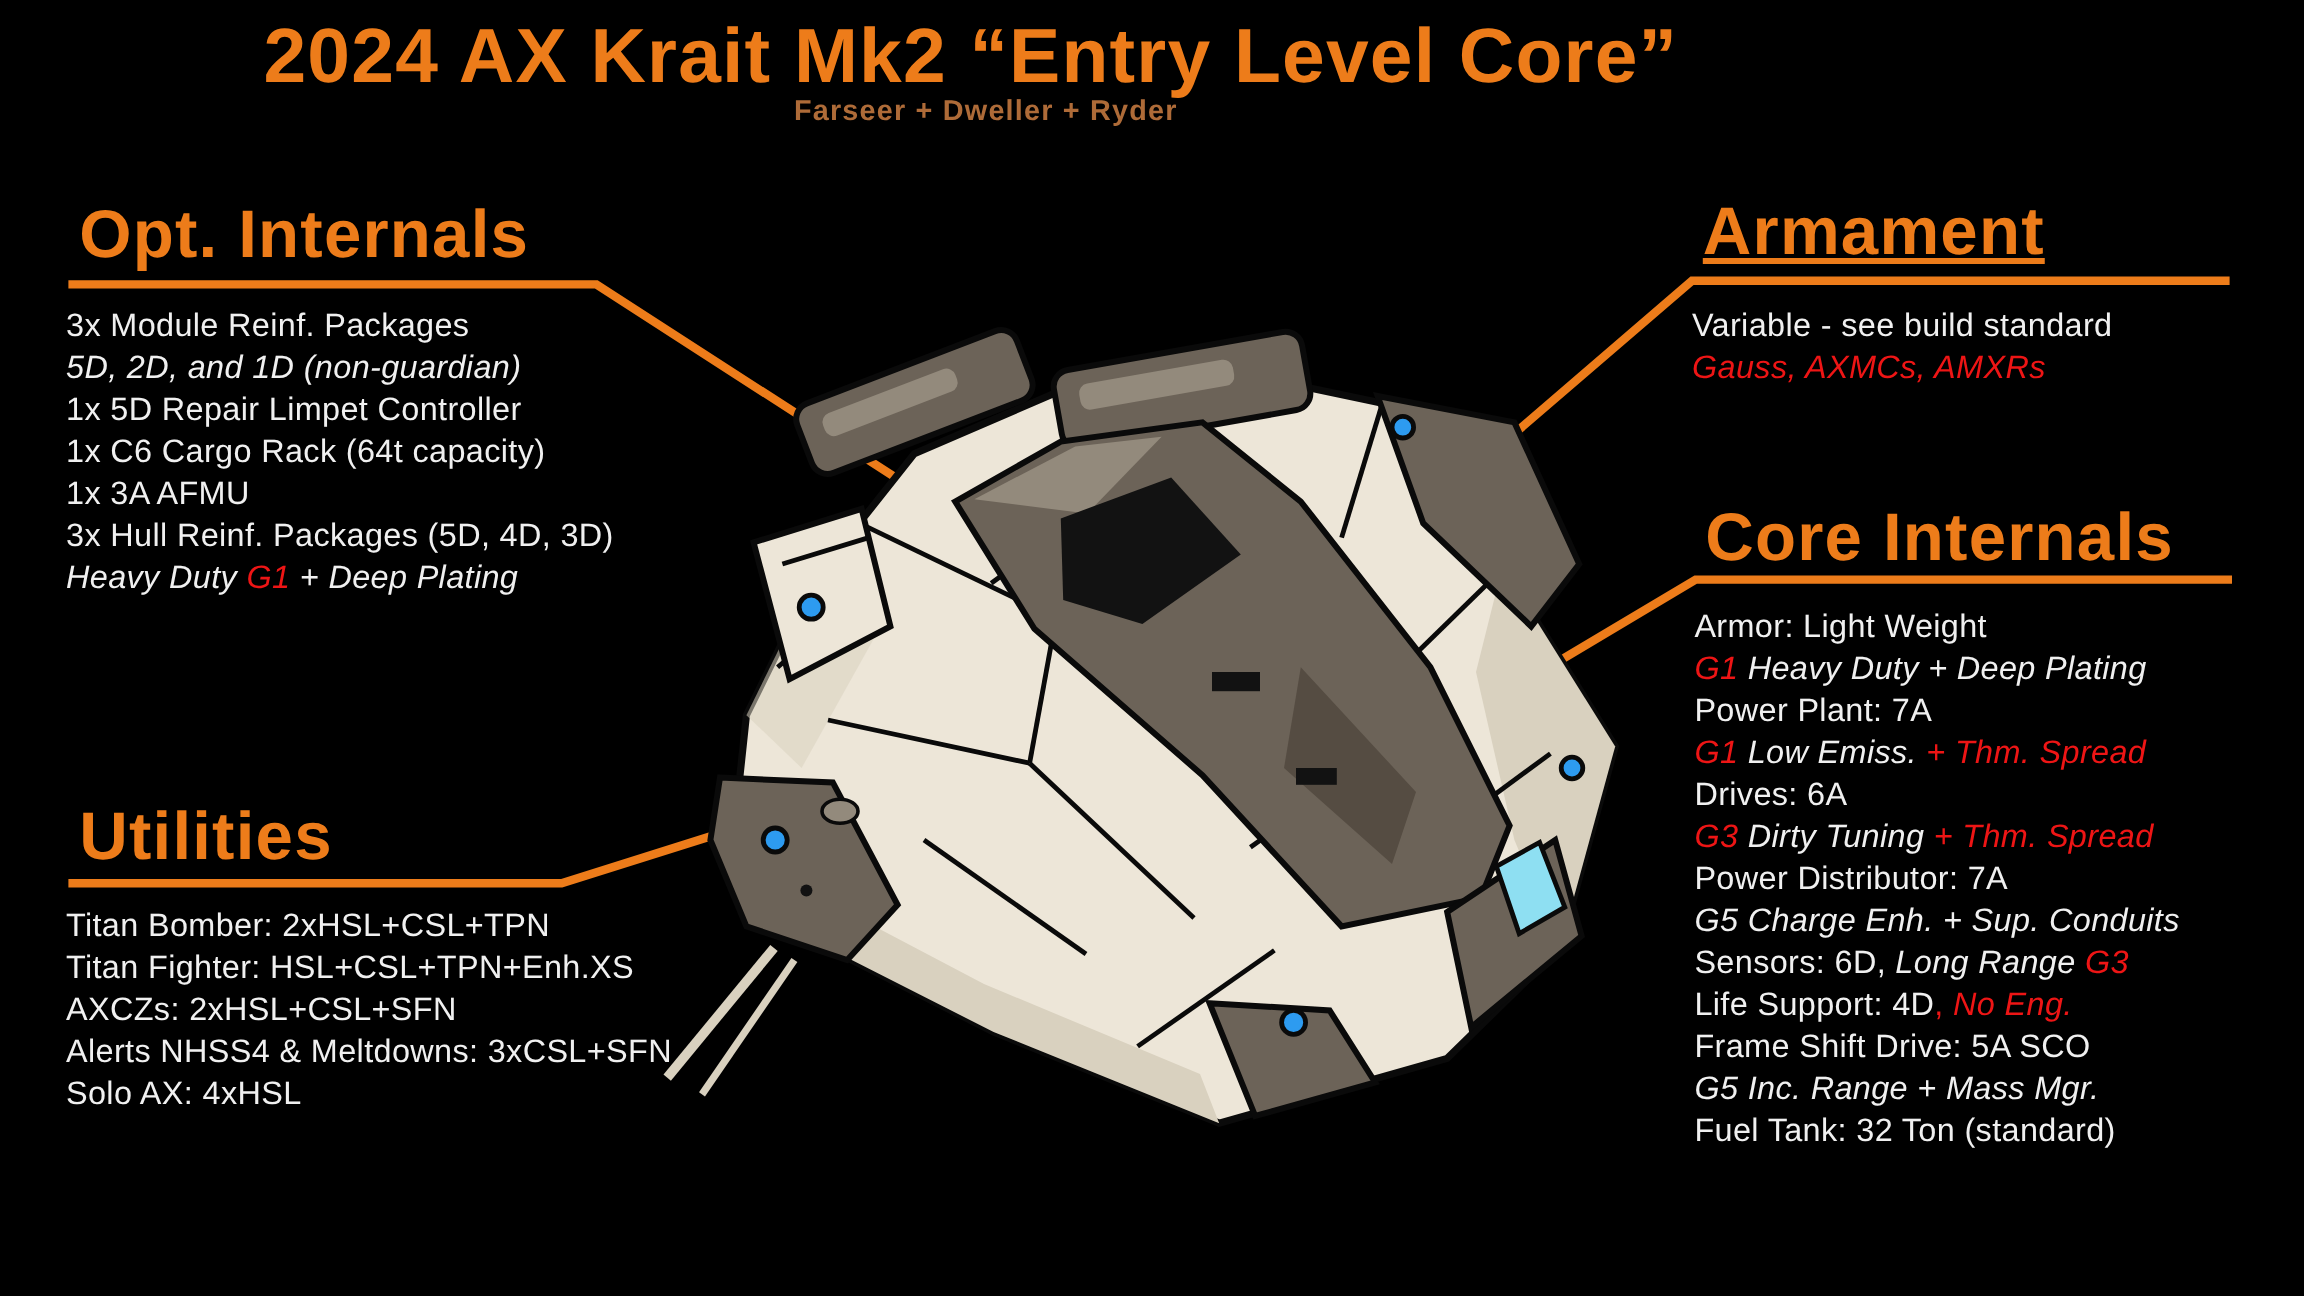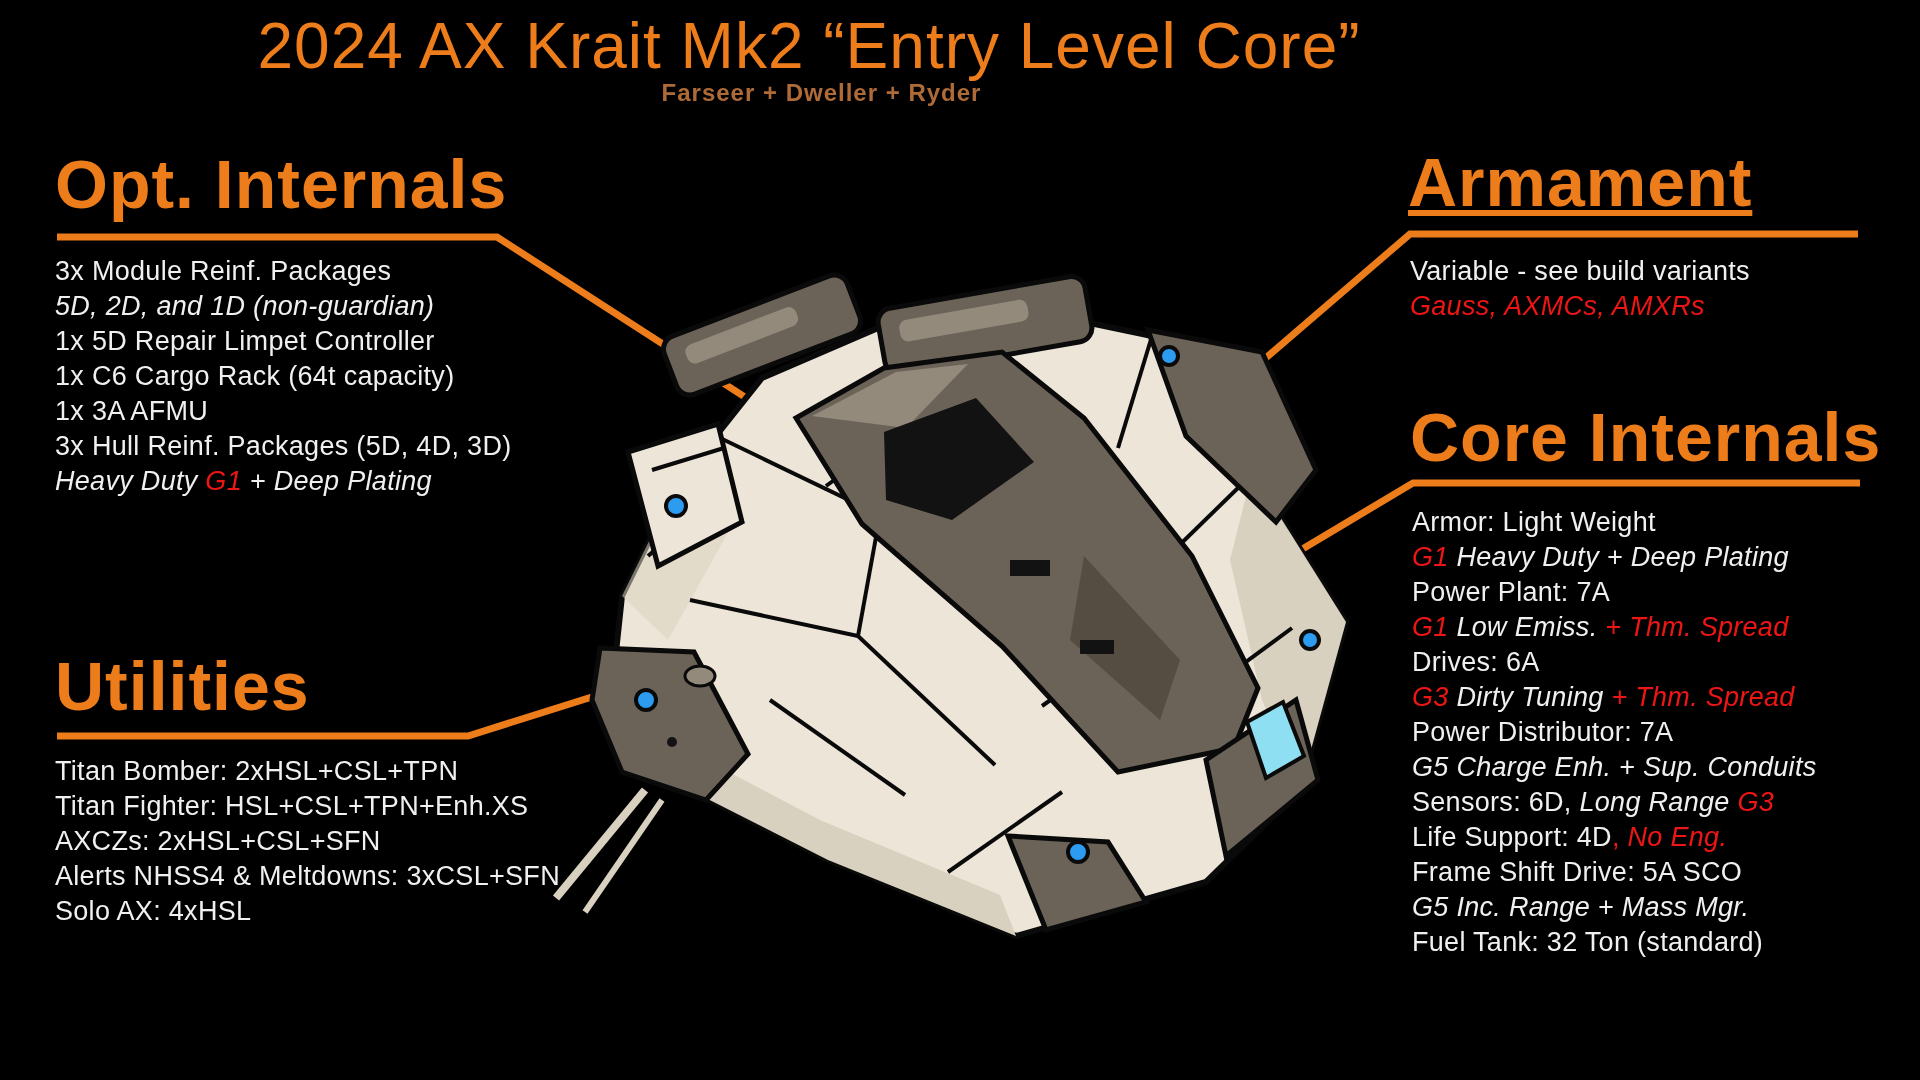--- a/index.html
+++ b/index.html
@@ -5,29 +5,29 @@
   html,body{margin:0;padding:0;background:#000;}
   .canvas{
     position:relative;width:1920px;height:1080px;overflow:hidden;
     background:var(--background,#000);
     font-family:"Liberation Sans","DejaVu Sans",sans-serif;
     color:var(--white,#f0f0f0);
   }
   svg.art{position:absolute;left:0;top:0;width:1920px;height:1080px;}
   header{position:absolute;left:0;top:12px;width:1618px;text-align:center;}
   h1{
-    margin:0;font-size:64px;line-height:68px;font-weight:normal;
+    margin:0;font-size:64px;line-height:68px;font-weight:bold;
     color:var(--orange,#ed7c1a);letter-spacing:1px;white-space:nowrap;
   }
   .subtitle{
     font-size:24px;line-height:26px;font-weight:bold;
     color:var(--subtitle,#ae6b38);letter-spacing:1px;padding-left:25px;
   }
   h2{
-    position:absolute;margin:0;font-size:68px;line-height:64px;font-weight:bold;
+    position:absolute;margin:11px;font-size:56px;line-height:64px;font-weight:bold;
     color:var(--orange,#ed7c1a);letter-spacing:1px;white-space:nowrap;
   }
   #h-opt{left:55px;top:152px;}
   #h-util{left:55px;top:654px;}
   #h-arm{left:1408px;top:150px;text-decoration:underline;}
   #h-core{left:1410px;top:405px;}
   .lines{position:absolute;}
   #l-opt{left:55px;top:254px;}
   #l-util{left:55px;top:754px;}
   #l-arm{left:1410px;top:254px;}
@@ -153,21 +153,21 @@
   <div class="lines" id="l-util">
       <div class="line"><span class="s-bold">Titan Bomber: 2xHSL+CSL+TPN</span></div>
       <div class="line"><span class="s-bold">Titan Fighter: HSL+CSL+TPN+Enh.XS</span></div>
       <div class="line"><span class="s-bold">AXCZs: 2xHSL+CSL+SFN</span></div>
       <div class="line"><span class="s-bold">Alerts NHSS4 &amp; Meltdowns: 3xCSL+SFN</span></div>
       <div class="line"><span class="s-bold">Solo AX: 4xHSL</span></div>
     </div>
 
   <h2 id="h-arm">Armament</h2>
   <div class="lines" id="l-arm">
-      <div class="line"><span class="s-bold">Variable - see build variants</span></div>
+      <div class="line"><span class="s-bold">Variable - see build standard</span></div>
       <div class="line"><span class="s-italic s-red">Gauss, AXMCs, AMXRs</span></div>
     </div>
 
   <h2 id="h-core">Core Internals</h2>
   <div class="lines" id="l-core">
       <div class="line"><span class="s-bold">Armor: Light Weight</span></div>
       <div class="line"><span class="s-italic s-red">G1</span><span class="s-italic"> Heavy Duty + Deep Plating</span></div>
       <div class="line"><span class="s-bold">Power Plant: 7A</span></div>
       <div class="line"><span class="s-italic s-red">G1</span><span class="s-italic"> Low Emiss. </span><span class="s-italic s-red">+ Thm. Spread</span></div>
       <div class="line"><span class="s-bold">Drives: 6A</span></div>

